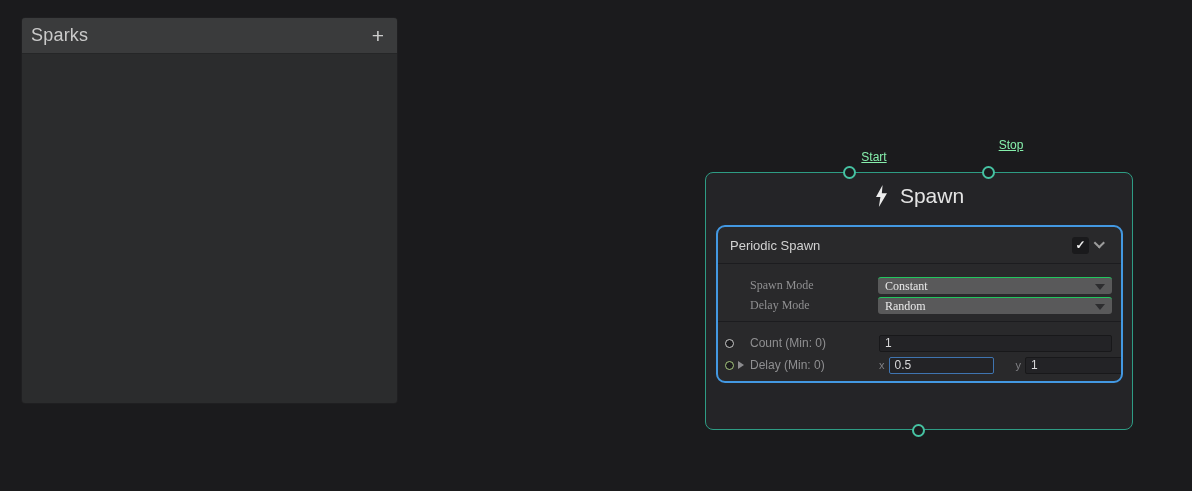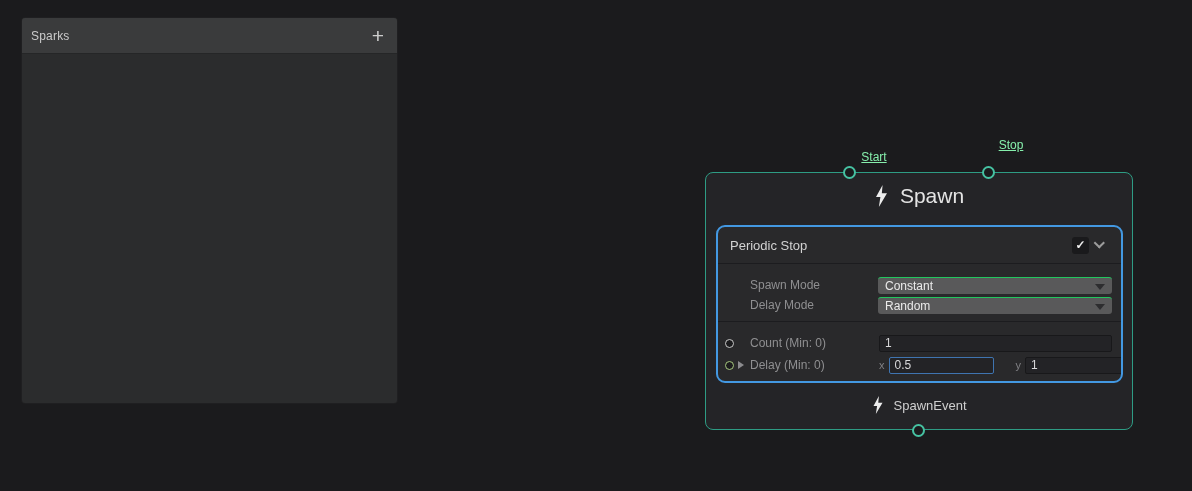--- a/index.html
+++ b/index.html
@@ -16,21 +16,21 @@
     background:var(--panel_bg,#2B2C2D);
     border-radius:3px;
     box-shadow:0 0 0 1px #1f1f21;
   }
   .blackboard-header {
     height:36px; background:var(--panel_header_bg,#3A3B3C);
     border-bottom:1px solid #252627;
     border-radius:3px 3px 0 0;
     display:flex; align-items:center; padding:0 10px 0 9px;
   }
-  .blackboard-title { font-size:12px; color:#CACACA; letter-spacing:.2px; }
+  .blackboard-title { font-size:18px; color:#CACACA; letter-spacing:.2px; }
   .blackboard-add {
     margin-left:auto; font-size:21px; font-weight:300; color:#CDCDCD;
     line-height:20px; cursor:default; padding:0 3px;
   }
   
   .flow-label {
     position:absolute; width:60px; text-align:center;
     font-size:12px; color:#86efac;text-decoration:underline;
   }
   .flow-port {
@@ -72,21 +72,21 @@
     width:22px; height:18px; display:flex; align-items:center; justify-content:center;
   }
   .chev {
     width:8px; height:8px;
     border-left:2px solid #9C9C9C; border-bottom:2px solid #9C9C9C;
     transform:rotate(-45deg) translate(1px,-2px);
   }
   .divider { height:1px; background:#1C1C1F; }
   
   .settings { padding:11px 0 6px 0; }
-  .setting-row { display:flex; align-items:center; height:20px; }
+  .setting-row { display:flex; align-items:center; height:20px;font-family:Liberation Serif, serif; }
   .setting-label { margin-left:32px; width:128px; font-size:12px; color:#8F8F91; }
   .dropdown {
     position:relative; flex:1; margin-right:9px; height:17px;
     background:var(--control_bg,#59595A); border-radius:3px;
     font-size:12px; color:#EAEAEA; line-height:16px; padding:0 20px 0 7px;
     border-top:1px solid #22c55e;
   }
   .dd-arrow {
     position:absolute; right:7px; top:6px; width:0; height:0;
     border-left:5px solid transparent; border-right:5px solid transparent;
@@ -149,21 +149,21 @@
   <div class="node-title-row">
     <svg class="bolt" width="15" height="22" viewBox="0 0 12 20">
       <polygon points="7,0 1,11 5,11 3.6,20 11,7.5 6.3,7.5" fill="#EDEDED"></polygon>
     </svg>
     <span class="node-title">Spawn</span>
   </div>
 
   <div class="block">
 
     <div class="block-header">
-      <span class="block-title">Periodic Stop</span>
+      <span class="block-title">Periodic Spawn</span>
       <span class="block-checkbox">
         <span>✓</span>
       </span>
       <span class="block-collapse">
         <span class="chev"></span>
       </span>
     </div>
 
     <div class="divider"></div>
 
@@ -204,20 +204,14 @@
         <span class="prop-fields">
           <span class="axis-label">x</span>
           <input class="vfx-field x-field focused" value="0.5" style="">
           <span class="axis-label">y</span>
           <input class="vfx-field y-field" value="1" style="">
         </span>
       </div>
     </div>
   </div>
 
-  <div class="node-footer">
-    <svg class="bolt" width="12" height="18" viewBox="0 0 12 20">
-      <polygon points="7,0 1,11 5,11 3.6,20 11,7.5 6.3,7.5" fill="#EDEDED"></polygon>
-    </svg>
-    <span class="footer-label">SpawnEvent</span>
-  </div>
 
 </div>
 
 </body></html>

